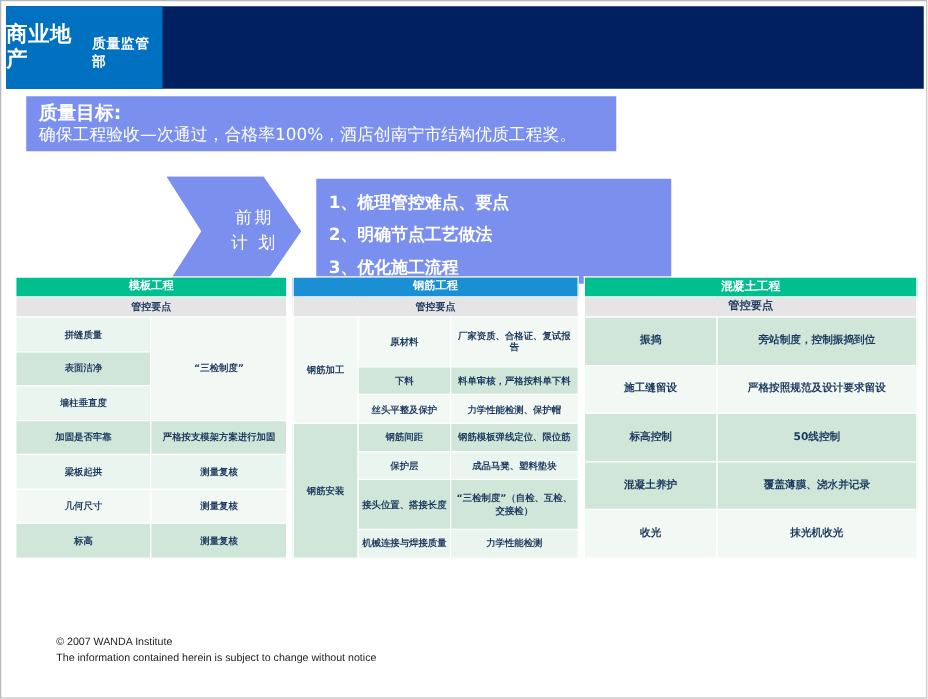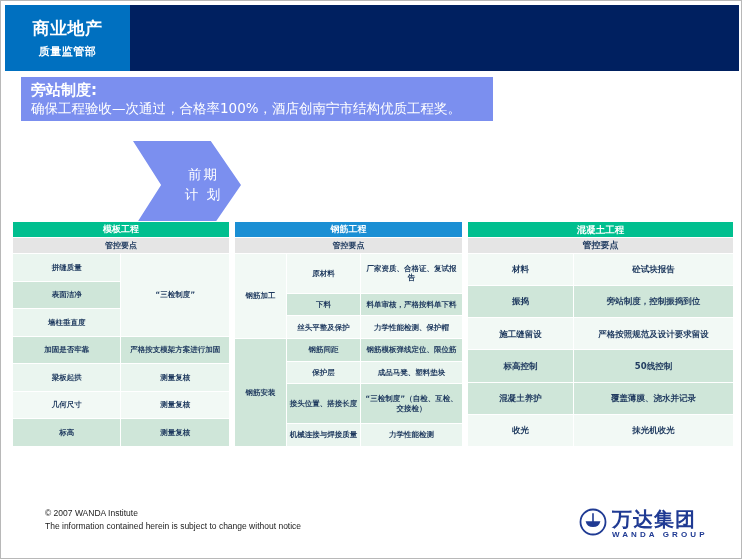--- a/index.html
+++ b/index.html
@@ -27,21 +27,21 @@
     left: 4px; top: 4px;
     width: 734px; height: 66px;
     background: #002060;
   }
   .header-block {
     position: absolute;
     left: 4px; top: 4px;
     width: 125px; height: 66px;
     background: #0070C0;
     display: flex;
-    flex-direction: column;
+    flex-direction: row;
     align-items: center;
     justify-content: center;
     padding-top: 2px;
   }
   .header-title {
     color: #ffffff;
     font-size: 17px;
     font-weight: bold;
     letter-spacing: 0.5px;
     line-height: 1.15;
@@ -208,29 +208,34 @@
 
 <div class="slide">
 
   <div class="header-bar"></div>
   <div class="header-block">
     <div class="header-title">商业地产</div>
     <div class="header-sub">质量监管部</div>
   </div>
 
   <div class="goal-banner">
-    <div class="goal-label">旁站制度:</div>
+    <div class="goal-label">质量目标:</div>
     <div class="goal-text">确保工程验收—次通过，合格率100%，酒店创南宁市结构优质工程奖。</div>
   </div>
 
   <div class="arrow-chevron">
     <span class="arrow-line">前期</span>
     <span class="arrow-line">计 划</span>
   </div>
 
+  <div class="plan-box">
+    <div class="plan-item">1、梳理管控难点、要点</div>
+    <div class="plan-item">2、明确节点工艺做法</div>
+    <div class="plan-item">3、优化施工流程</div>
+  </div>
 
   <div class="tables">
 
     <table class="tbl tbl-formwork">
       <tbody>
           <tr>
             <th class="hdr-green" colspan="2">模板工程</th>
           </tr>
       <tr>
             <td class="subhdr" colspan="2">管控要点</td>
@@ -318,24 +323,20 @@
           <col style="width:160px">
         </colgroup>
       <tbody>
           <tr>
             <th class="hdr-green" colspan="2">混凝土工程</th>
           </tr>
       <tr>
             <td class="subhdr" colspan="2">管控要点</td>
           </tr>
       <tr>
-        <td class="r-pale">材料</td>
-        <td class="r-pale">砼试块报告</td>
-      </tr>
-      <tr>
         <td class="r-dark">振捣</td>
         <td class="r-dark">旁站制度，控制振捣到位</td>
       </tr>
       <tr>
         <td class="r-pale">施工缝留设</td>
         <td class="r-pale">严格按照规范及设计要求留设</td>
       </tr>
       <tr>
         <td class="r-dark">标高控制</td>
         <td class="r-dark">50线控制</td>
@@ -351,27 +352,14 @@
     </tbody>
       </table>
 
   </div>
 
   <div class="footer">
     <div>© 2007 WANDA Institute</div>
     <div>The information contained herein is subject to change without notice</div>
   </div>
 
-  <div class="logo">
-    <span class="logo-mark">
-      <svg width="28" height="28" viewBox="0 0 28 28" aria-hidden="true">
-        <circle cx="14" cy="14" r="12.5" fill="none" stroke="#1F3A93" stroke-width="1.8"></circle>
-        <path d="M14 5.2 L14 14.5" stroke="#1F3A93" stroke-width="1.6" fill="none"></path>
-        <path d="M6.6 13.2 A7.6 7.6 0 0 0 21.4 13.2 Z" fill="#1F3A93"></path>
-      </svg>
-    </span>
-    <span class="logo-text">
-      <span class="logo-cn">万达集团</span>
-      <span class="logo-en">WANDA GROUP</span>
-    </span>
-  </div>
 
 </div>
 
 </body></html>

